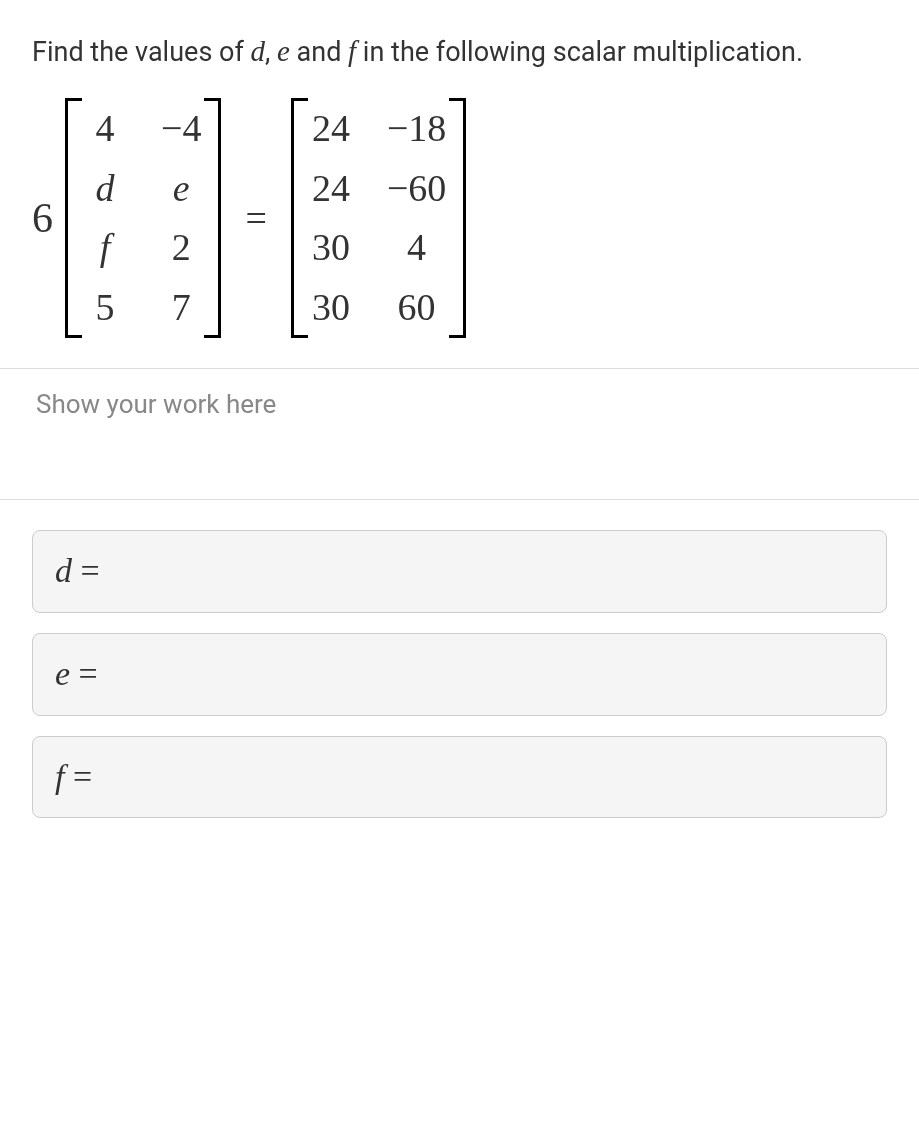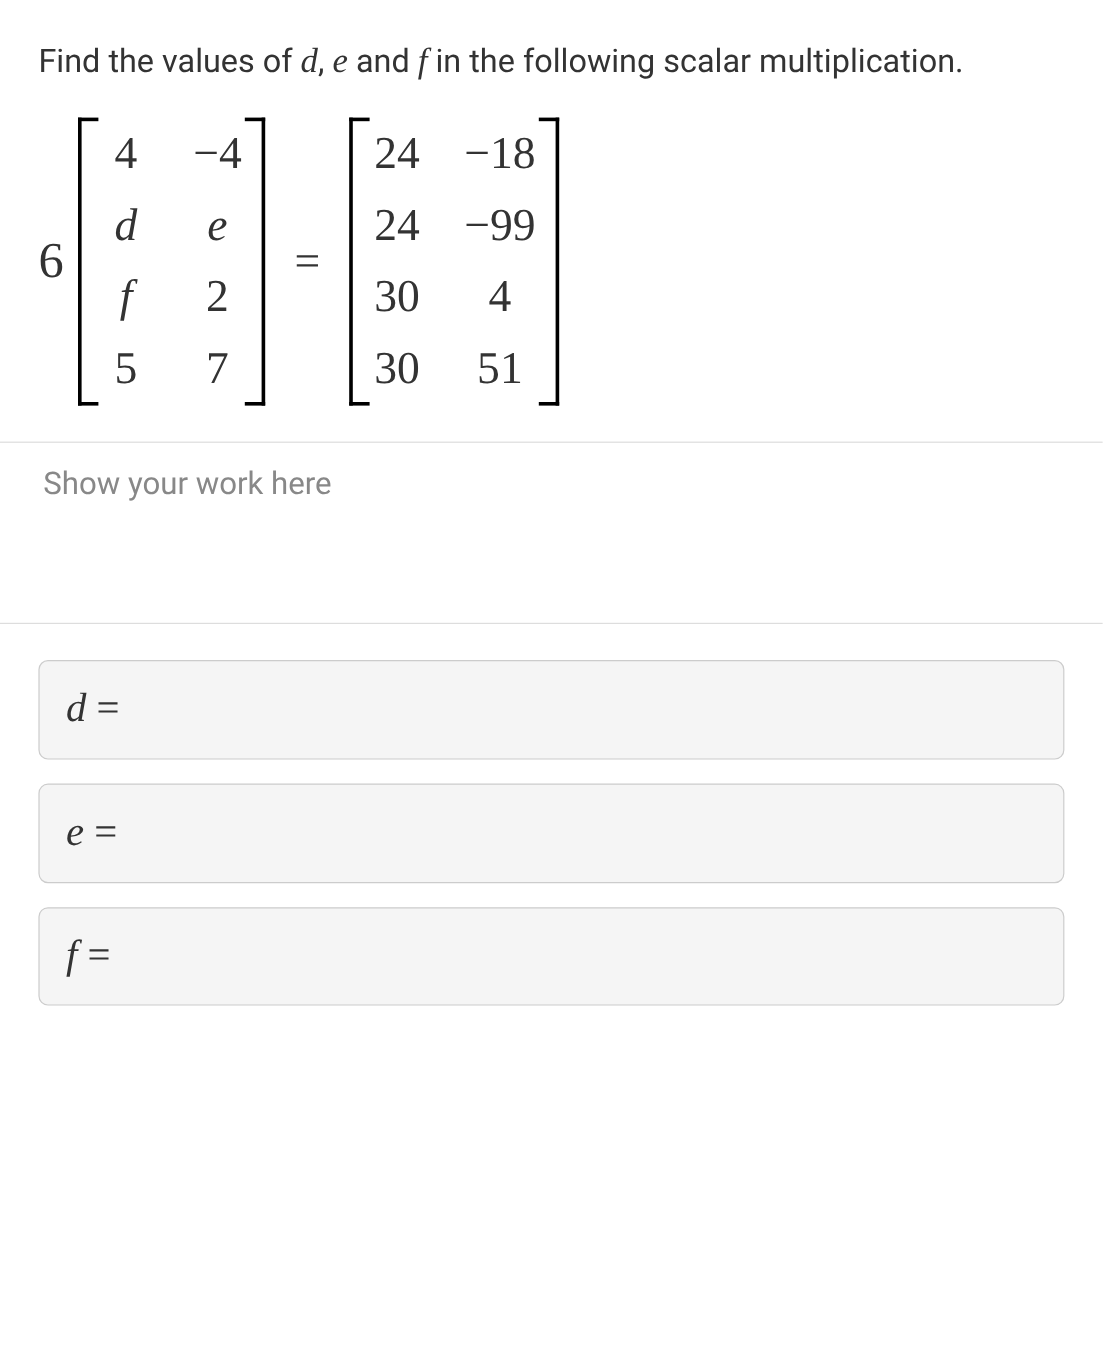--- a/index.html
+++ b/index.html
@@ -76,21 +76,21 @@
     line-height: 1.3;
   }
   .italic { font-style: italic; }
   .eqsign {
     font-size: 38px;
     margin: 0 6px;
   }
   .work-area {
     border-top: 1px solid #ddd;
     border-bottom: 1px solid #ddd;
-    padding: 20px 4px 100px 4px;
+    padding: 20px 4px 80px 4px;
     color: #888;
     font-size: 26px;
     margin: 0 -32px 30px -32px;
   }
   .work-area-inner {
     padding: 0 32px;
   }
   .answers {
     display: flex;
     flex-direction: column;
@@ -131,25 +131,25 @@
         <span class="cell">5</span>
         <span class="cell">7</span>
       </div>
     </div>
     <span class="eqsign">=</span>
     <div class="matrix">
       <div class="matrix-grid">
         <span class="cell">24</span>
         <span class="cell">−18</span>
         <span class="cell">24</span>
-        <span class="cell">−99</span>
+        <span class="cell">−60</span>
         <span class="cell">30</span>
         <span class="cell">4</span>
         <span class="cell">30</span>
-        <span class="cell">51</span>
+        <span class="cell">60</span>
       </div>
     </div>
   </div>
 
   <div class="work-area">
     <div class="work-area-inner">
       <span>Show your work here</span>
     </div>
   </div>
 

